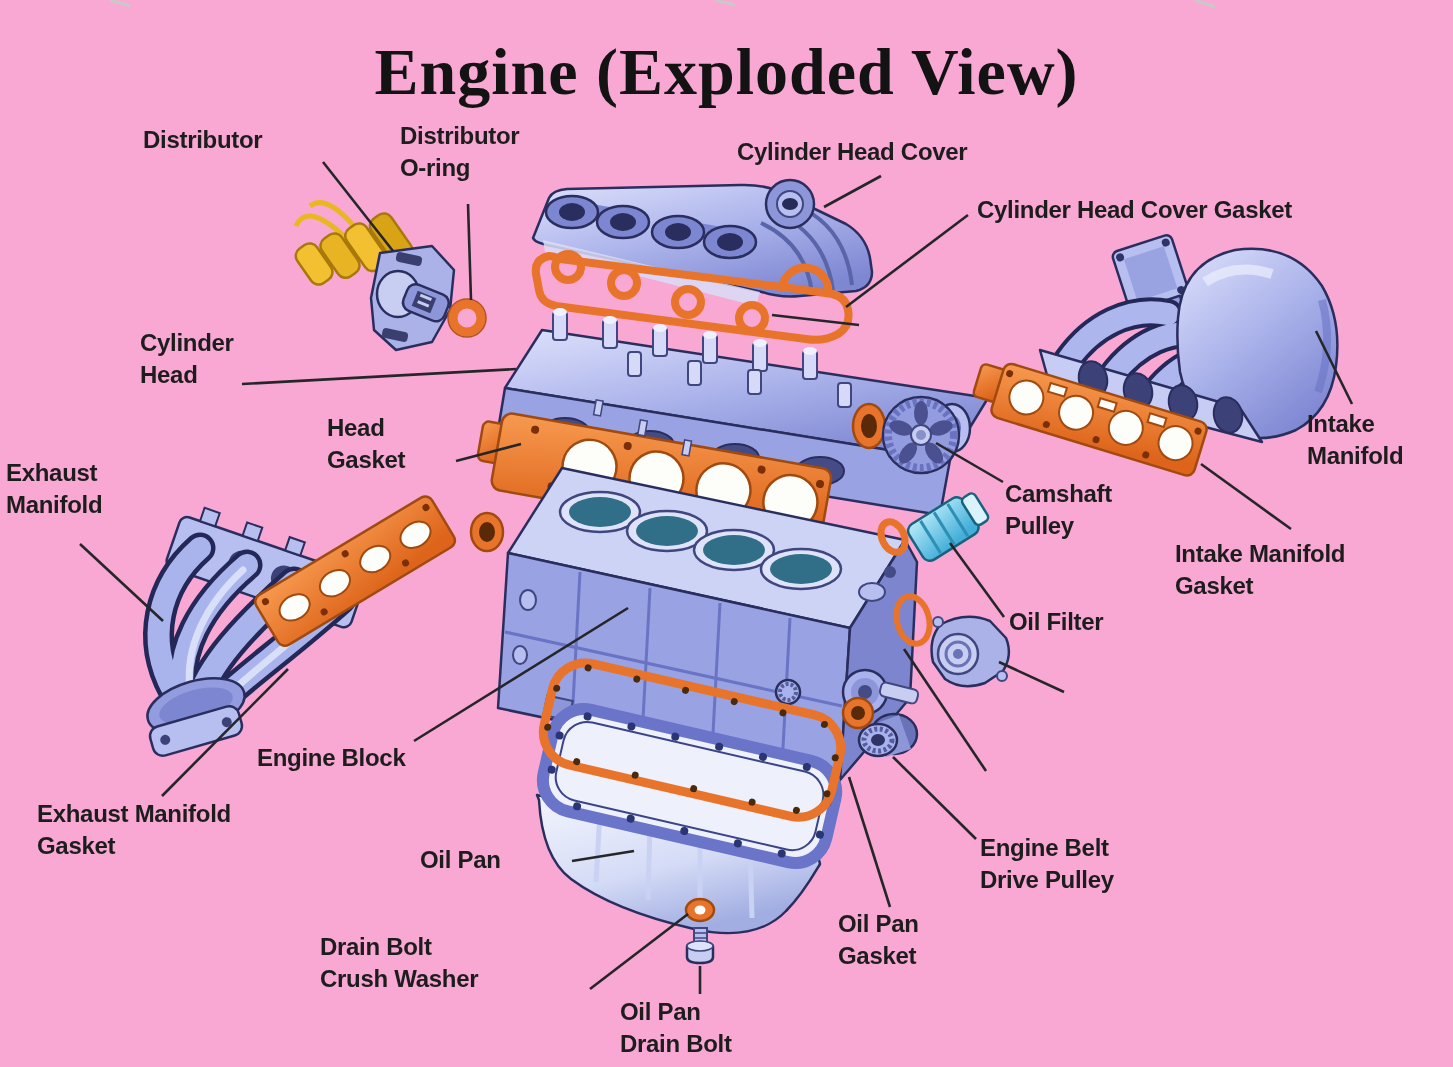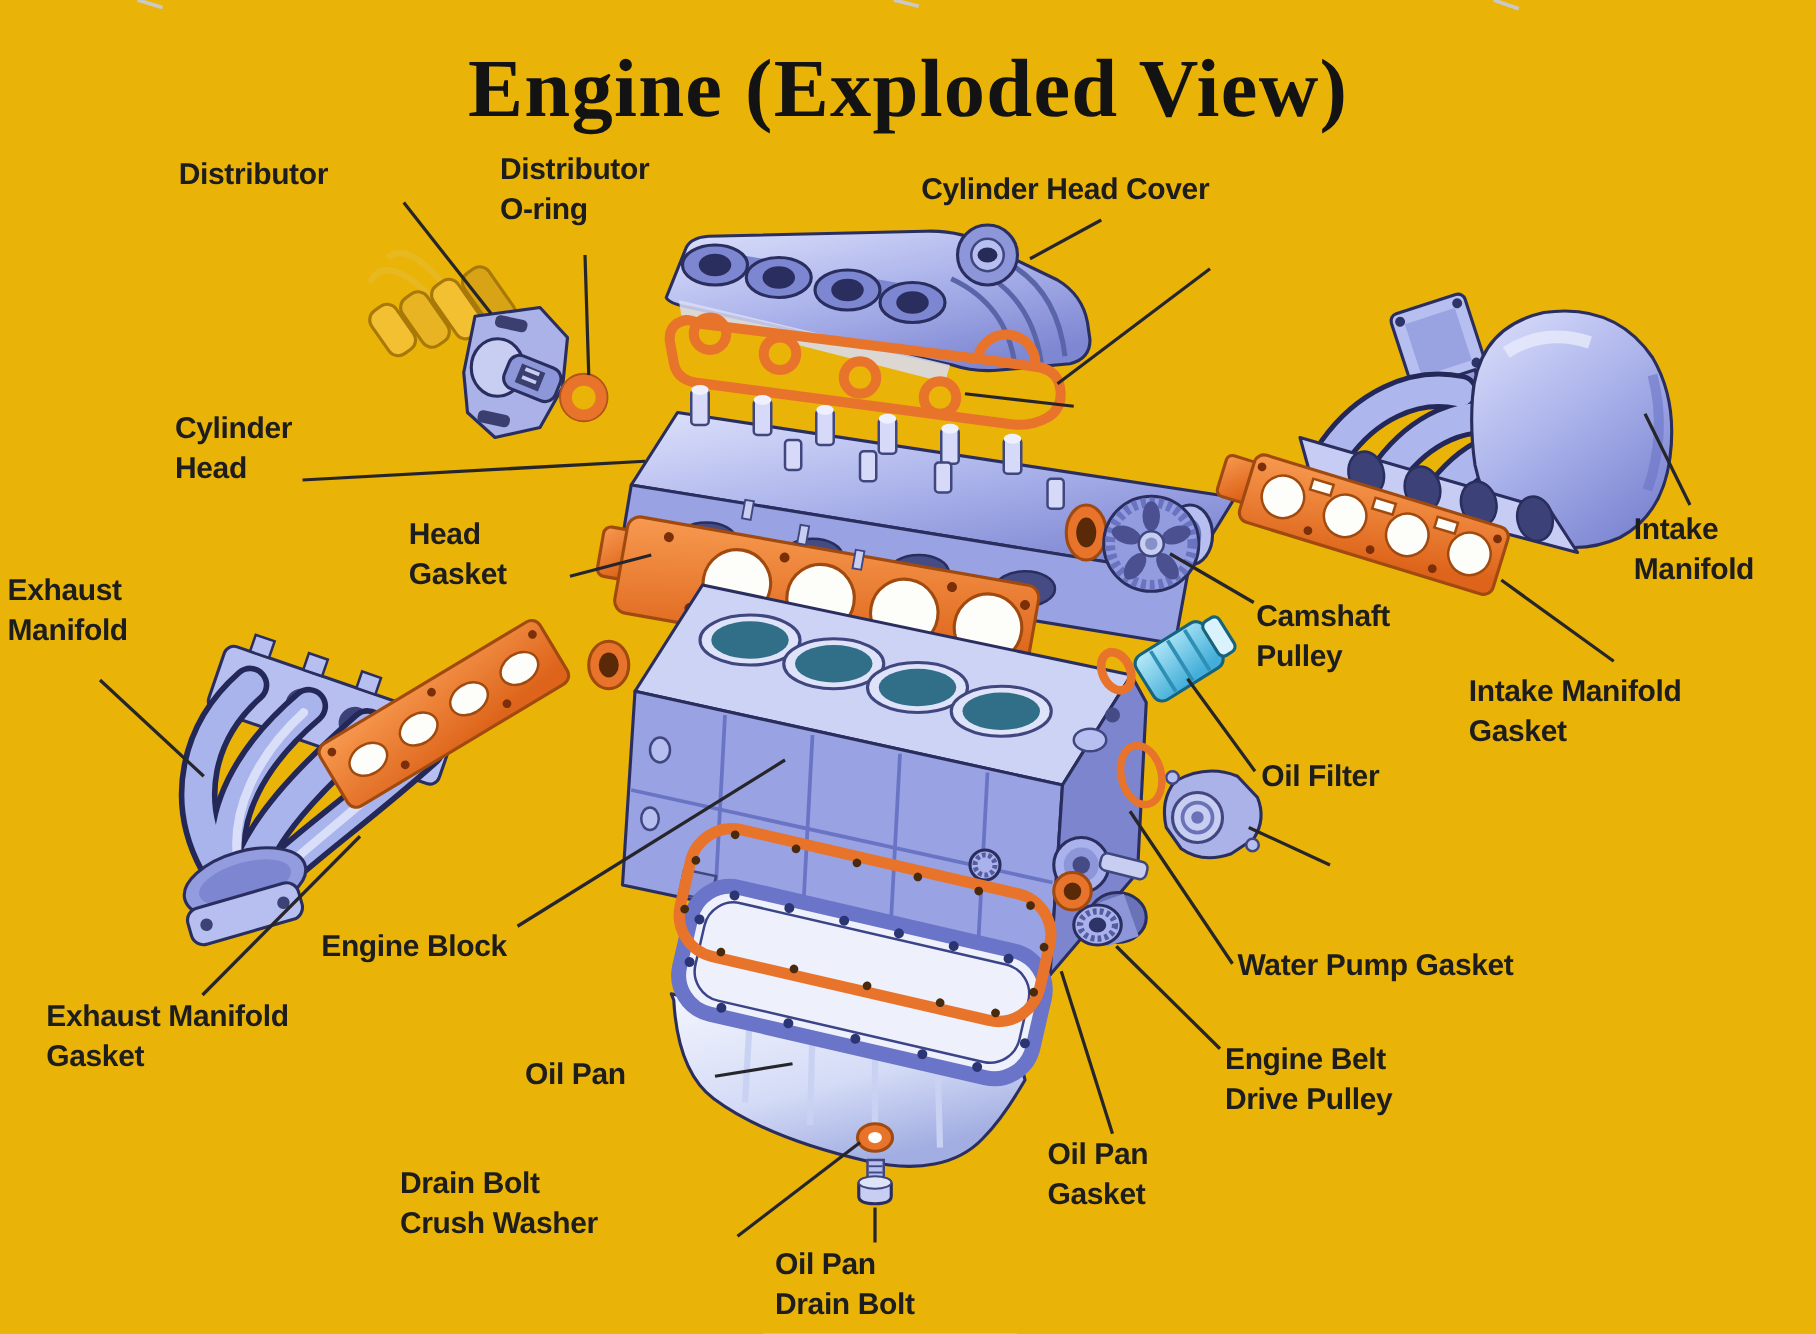--- a/index.html
+++ b/index.html
@@ -1,16 +1,16 @@
 <!DOCTYPE html>
 <html><head>
 <meta charset="utf-8">
 <style>
   html,body{margin:0;padding:0;background:#d8d8d8;}
-  .stage{position:relative;width:1453px;height:1067px;background:#eab308;overflow:hidden;
+  .stage{position:relative;width:1453px;height:1067px;background:#f9a8d4;overflow:hidden;
          font-family:"Liberation Sans",sans-serif;}
   .stage svg{position:absolute;left:0;top:0;}
   .title{position:absolute;top:34px;left:0;width:100%;text-align:center;
          font-family:"Liberation Serif",serif;font-weight:bold;font-size:66px;
          color:#131313;letter-spacing:1px;}
   .lbl{position:absolute;font-weight:bold;font-size:24px;line-height:1.32;color:#1d1d1d;
        white-space:pre-line;letter-spacing:-0.3px;}
   .o{stroke:#2a2e5e;stroke-width:2.5;stroke-linejoin:round;}
 </style>
 </head>
@@ -482,35 +482,35 @@
     <line x1="700" y1="994" x2="700" y2="966"></line>
   </g>
 </svg>
 
   <div class="title">Engine (Exploded View)</div>
 
   <div class="lbl" style="left:143px;top:124px">Distributor</div>
   <div class="lbl" style="left:400px;top:120px">Distributor
 O-ring</div>
   <div class="lbl" style="left:737px;top:136px">Cylinder Head Cover</div>
+  <div class="lbl" style="left:977px;top:194px">Cylinder Head Cover Gasket</div>
   <div class="lbl" style="left:140px;top:327px">Cylinder
 Head</div>
   <div class="lbl" style="left:327px;top:412px">Head
 Gasket</div>
   <div class="lbl" style="left:6px;top:457px">Exhaust
 Manifold</div>
   <div class="lbl" style="left:1307px;top:408px">Intake
 Manifold</div>
   <div class="lbl" style="left:1005px;top:478px">Camshaft
 Pulley</div>
   <div class="lbl" style="left:1175px;top:538px">Intake Manifold
 Gasket</div>
   <div class="lbl" style="left:1009px;top:606px">Oil Filter</div>
   <div class="lbl" style="left:257px;top:742px">Engine Block</div>
-  <div class="lbl" style="left:990px;top:757px">Water Pump Gasket</div>
   <div class="lbl" style="left:37px;top:798px">Exhaust Manifold
 Gasket</div>
   <div class="lbl" style="left:420px;top:844px">Oil Pan</div>
   <div class="lbl" style="left:980px;top:832px">Engine Belt
 Drive Pulley</div>
   <div class="lbl" style="left:838px;top:908px">Oil Pan
 Gasket</div>
   <div class="lbl" style="left:320px;top:931px">Drain Bolt
 Crush Washer</div>
   <div class="lbl" style="left:620px;top:996px">Oil Pan

